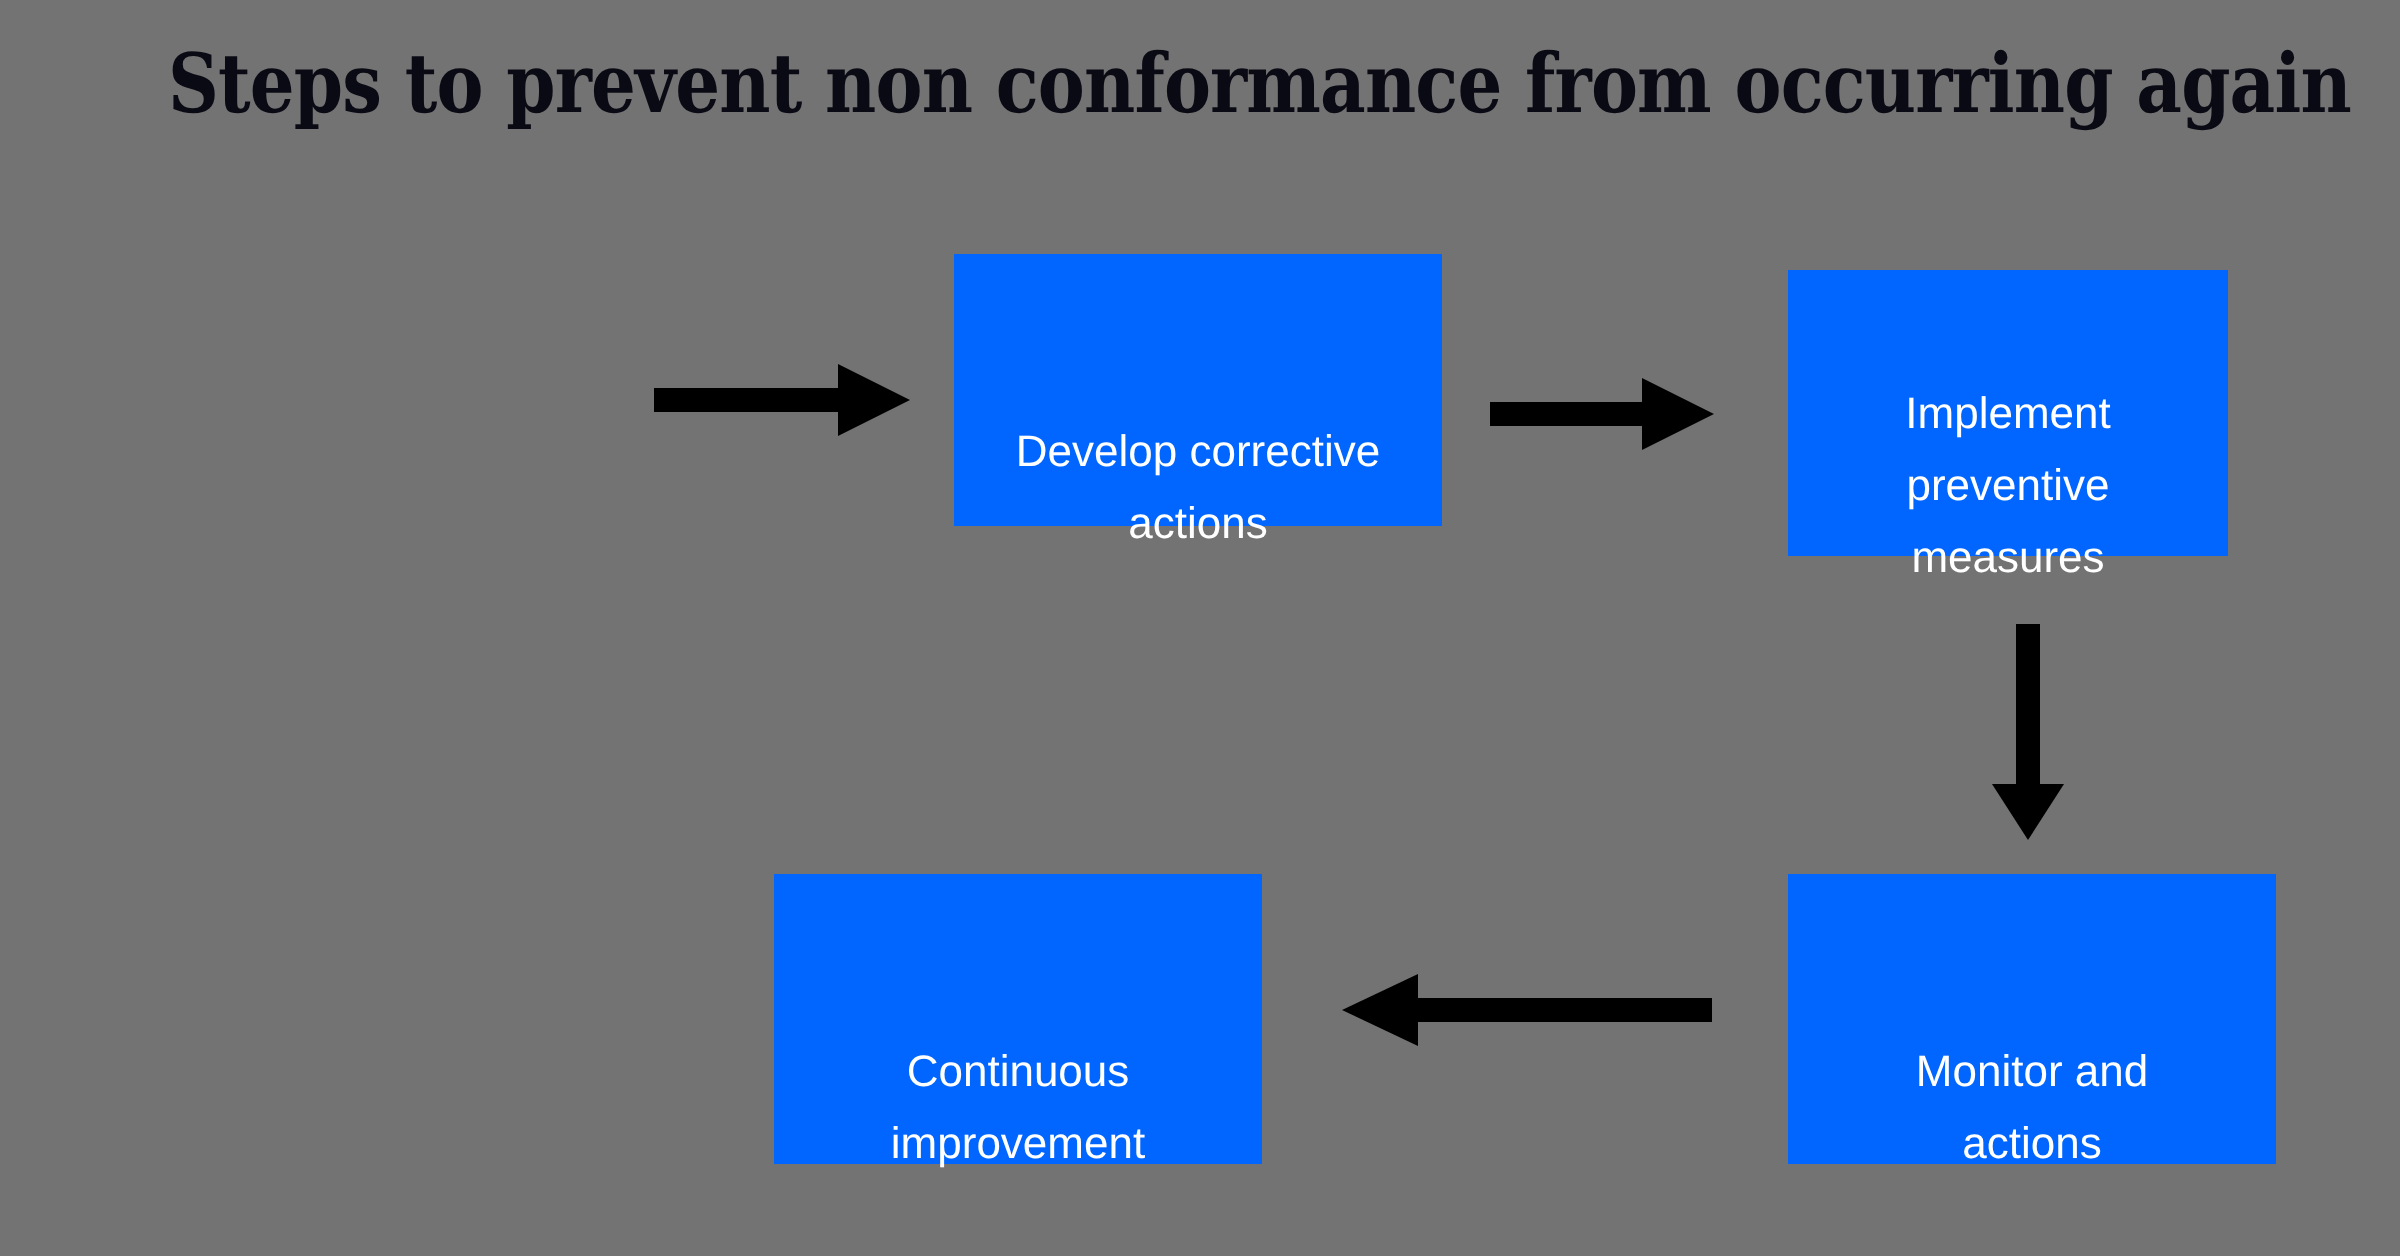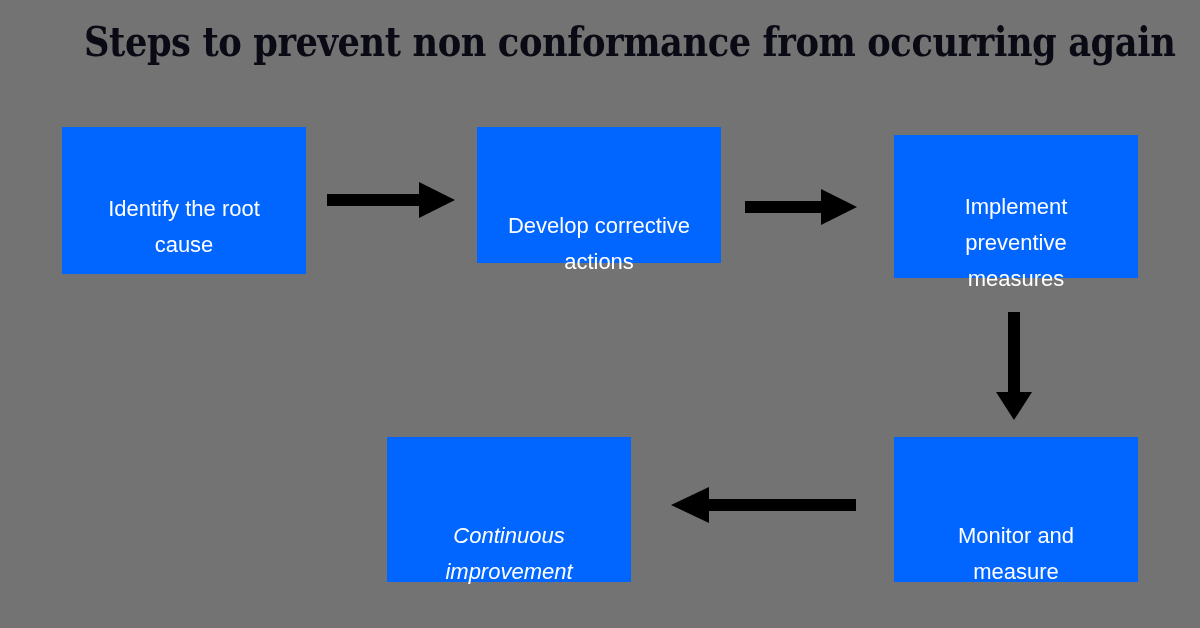--- a/index.html
+++ b/index.html
@@ -51,23 +51,23 @@
     white-space: pre-line;
   }
   .node .node-label {
     display: block;
     width: 100%;
     white-space: pre-line;
   }
 
   #node-root-cause      { left: 62px;  top: 127px; width: 244px; height: 147px; padding-top: 28px; }
   #node-corrective      { left: 477px; top: 127px; width: 244px; height: 136px; padding-top: 45px; }
-  #node-preventive      { left: 894px; top: 135px; width: 244px; height: 143px; padding-top: 18px; }
+  #node-preventive      { left: 894px; top: 135px; width: 220px; height: 143px; padding-top: 18px; }
   #node-monitor         { left: 894px; top: 437px; width: 244px; height: 145px; padding-top: 45px; }
-  #node-continuous      { left: 387px; top: 437px; width: 244px; height: 145px; padding-top: 45px; font-style: italic; }
+  #node-continuous      { left: 387px; top: 437px; width: 244px; height: 145px; padding-top: 45px; }
 
   
   .arrow { position: absolute; }
 
   .arrow .shaft-h {
     position: absolute;
     height: 12px;
     background: #000000;
     top: 50%;
     margin-top: -6px;
@@ -125,24 +125,20 @@
     border-right: 38px solid #000000;
   }
 </style>
 </head>
 <body>
 
 <div id="canvas">
 
   <div id="title">Steps to prevent non conformance from occurring again</div>
 
-  <div class="node" id="node-root-cause">
-    <span class="node-label">Identify the root
-cause</span>
-  </div>
 
   <div class="arrow" id="arrow-root-to-corrective">
     <div class="shaft-h"></div>
     <div class="head"></div>
   </div>
 
   <div class="node" id="node-corrective">
     <span class="node-label">Develop corrective
 actions</span>
   </div>
@@ -158,21 +154,21 @@
 measures</span>
   </div>
 
   <div class="arrow" id="arrow-preventive-to-monitor">
     <div class="shaft-v"></div>
     <div class="head"></div>
   </div>
 
   <div class="node" id="node-monitor">
     <span class="node-label">Monitor and
-measure</span>
+actions</span>
   </div>
 
   <div class="arrow" id="arrow-monitor-to-continuous">
     <div class="shaft-h"></div>
     <div class="head"></div>
   </div>
 
   <div class="node" id="node-continuous">
     <span class="node-label">Continuous
 improvement</span>

